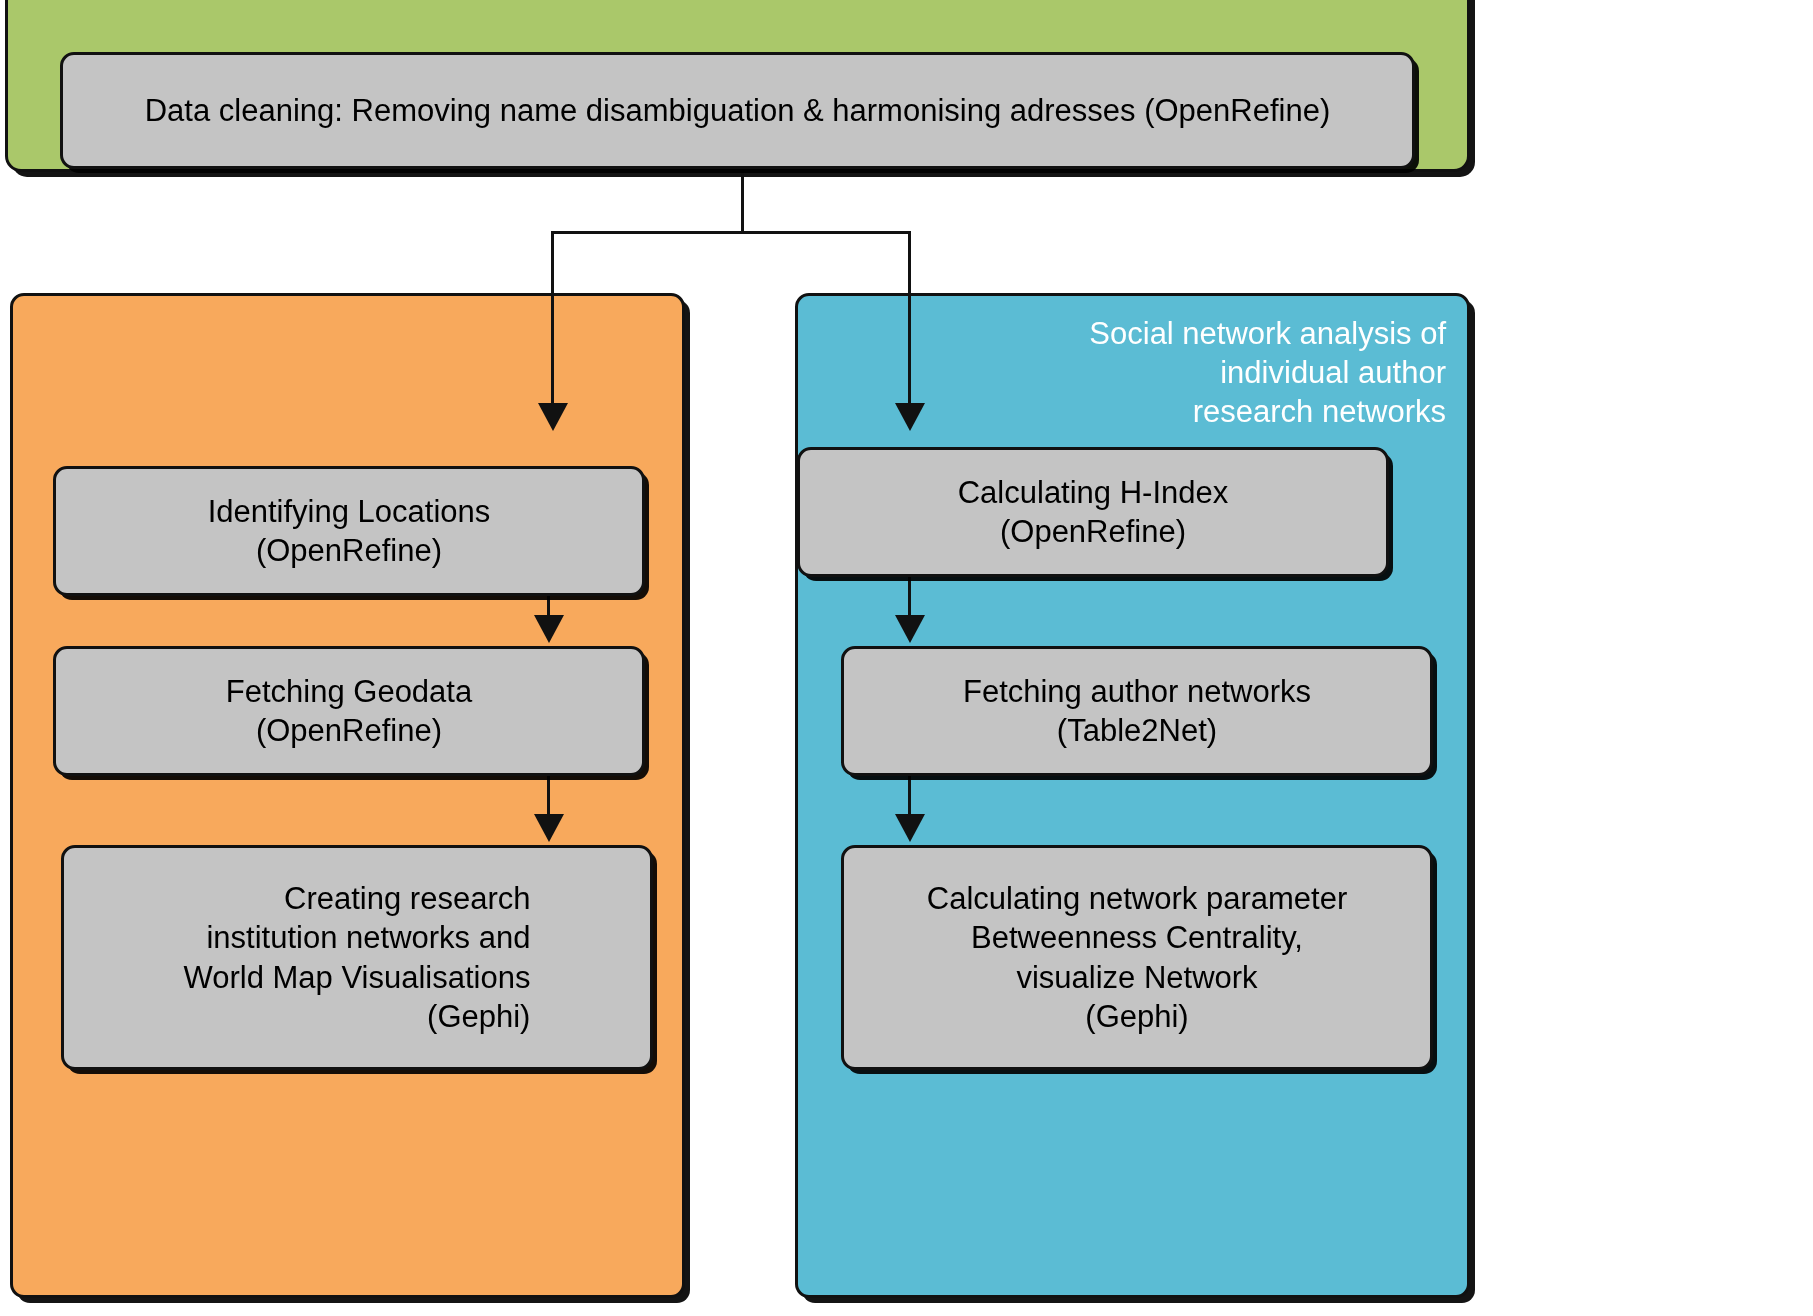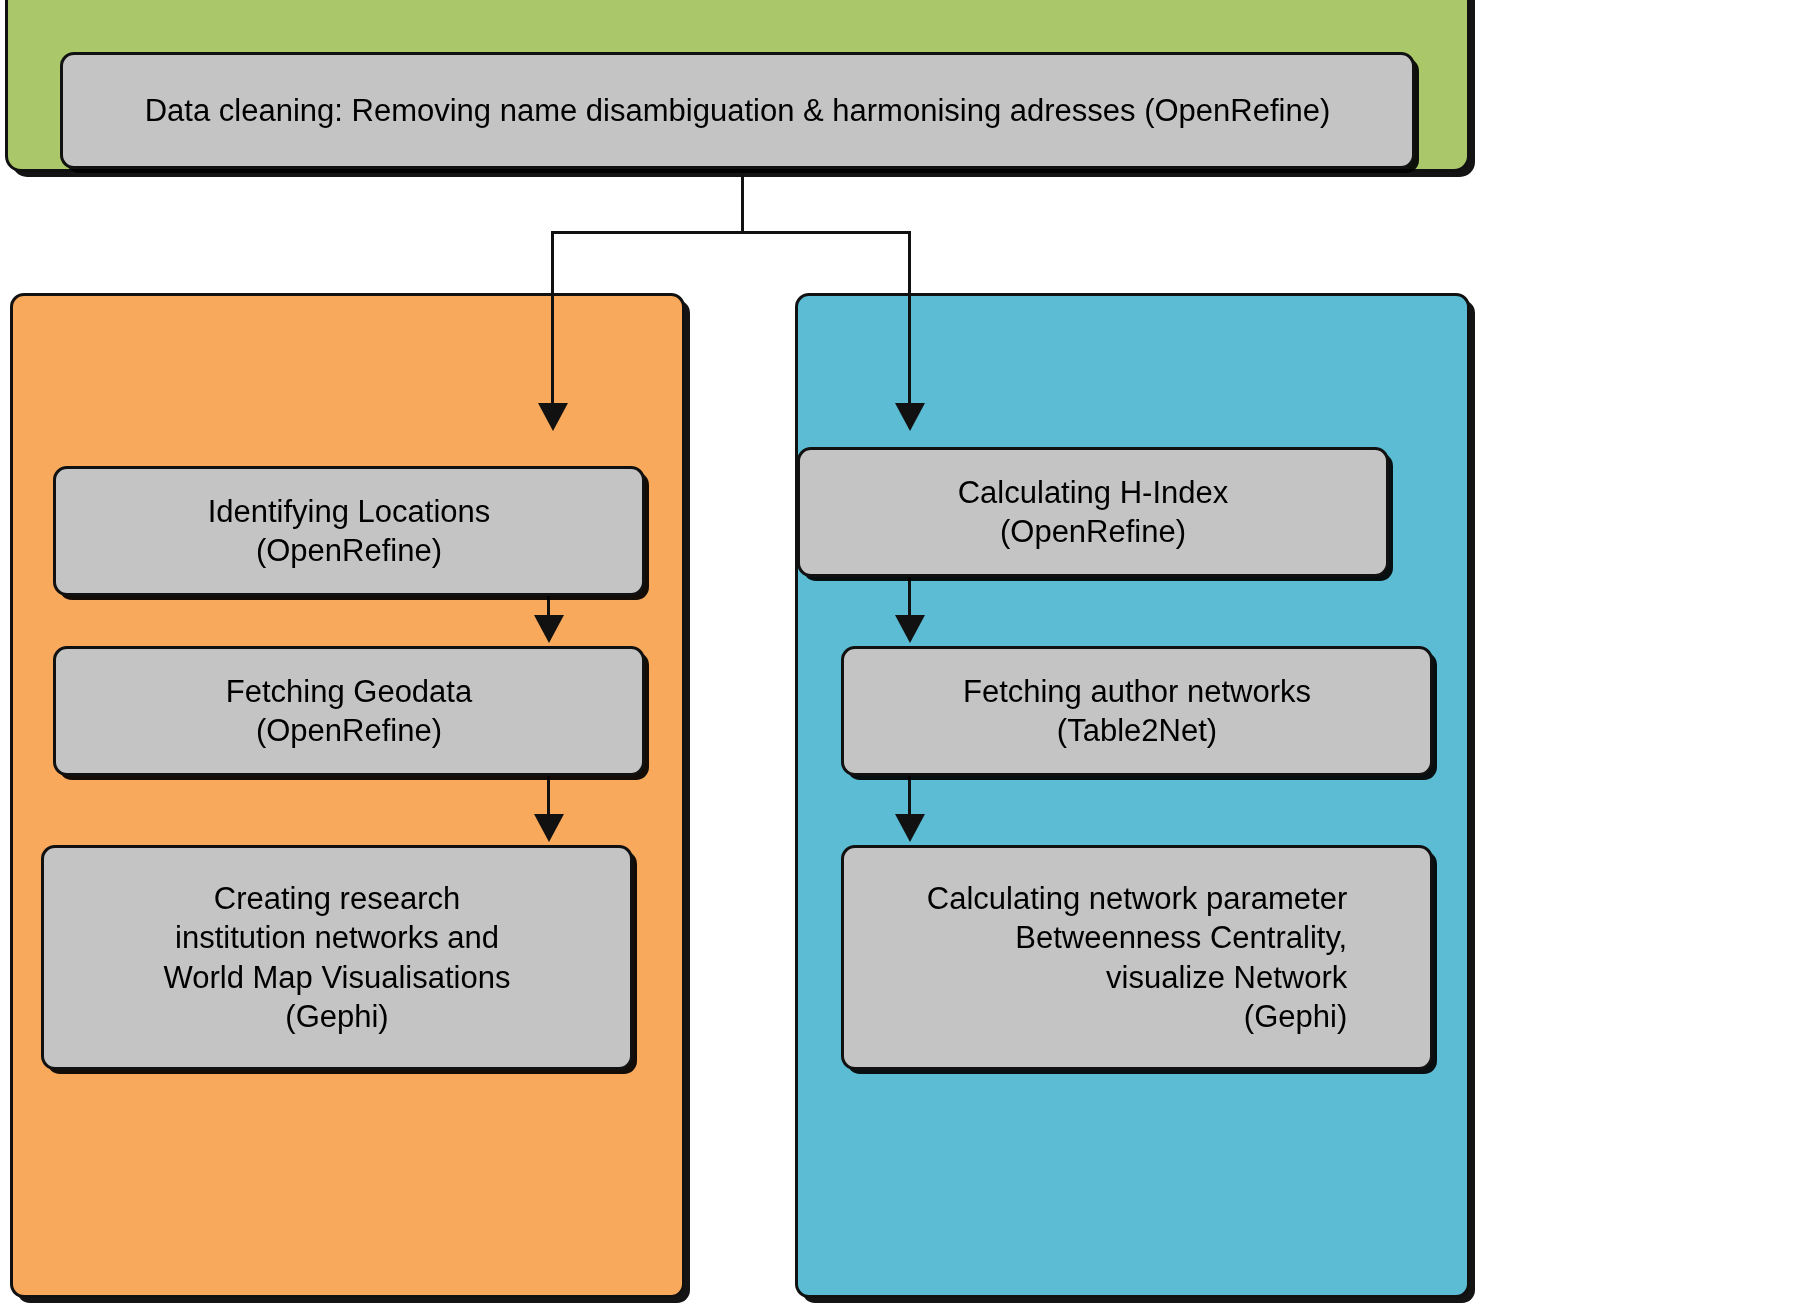--- a/index.html
+++ b/index.html
@@ -102,21 +102,21 @@
   #blue-title {
     left: 830px;
     top: 315px;
     width: 616px;
     text-align: right;
   }
 
   
   #box-identify-locations { left: 53px; top: 466px;  width: 592px; height: 130px; }
   #box-fetch-geodata      { left: 53px; top: 646px;  width: 592px; height: 130px; }
-  #box-create-institution { left: 41px; top: 845px;  width: 592px; height: 225px; }
+  #box-create-institution { left: 61px; top: 845px;  width: 592px; height: 225px; text-align: right; }
 
   
   #box-calc-hindex        { left: 797px; top: 447px; width: 592px; height: 130px; }
   #box-author-networks    { left: 841px; top: 646px; width: 592px; height: 130px; }
   #box-network-parameter  { left: 841px; top: 845px; width: 592px; height: 225px; }
 
   
   .conn {
     position: absolute;
     background: #111111;
@@ -186,31 +186,34 @@
   <div class="conn conn-v" id="l-conn-2"></div>
   <div class="arrowhead" id="l-arrow-2"></div>
 
   <div class="process-box" id="box-create-institution" style="white-space: pre-line;">Creating research
 institution networks and
 World Map Visualisations
 (Gephi)</div>
 
   <div class="shell" id="blue-container"></div>
 
+  <div class="group-title" id="blue-title" style="white-space: pre-line;">Social network analysis of
+individual author
+research networks</div>
 
   <div class="process-box" id="box-calc-hindex" style="white-space: pre-line;">Calculating H-Index
 (OpenRefine)</div>
 
   <div class="conn conn-v" id="r-conn-1"></div>
   <div class="arrowhead" id="r-arrow-1"></div>
 
   <div class="process-box" id="box-author-networks" style="white-space: pre-line;">Fetching author networks
 (Table2Net)</div>
 
   <div class="conn conn-v" id="r-conn-2"></div>
   <div class="arrowhead" id="r-arrow-2"></div>
 
-  <div class="process-box" id="box-network-parameter" style="white-space: pre-line; text-align: right;">Calculating network parameter
+  <div class="process-box" id="box-network-parameter" style="white-space: pre-line;">Calculating network parameter
 Betweenness Centrality,
 visualize Network
 (Gephi)</div>
 
 </div>
 
 </body></html>

